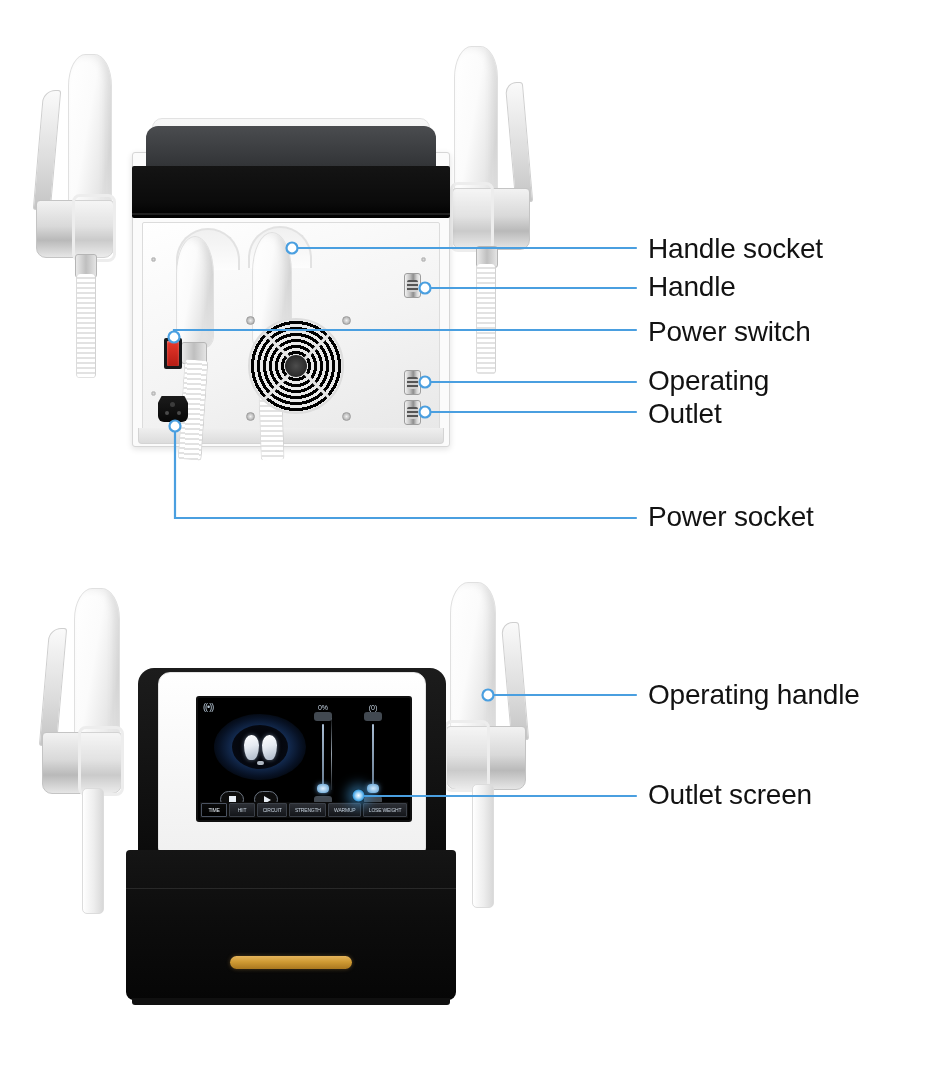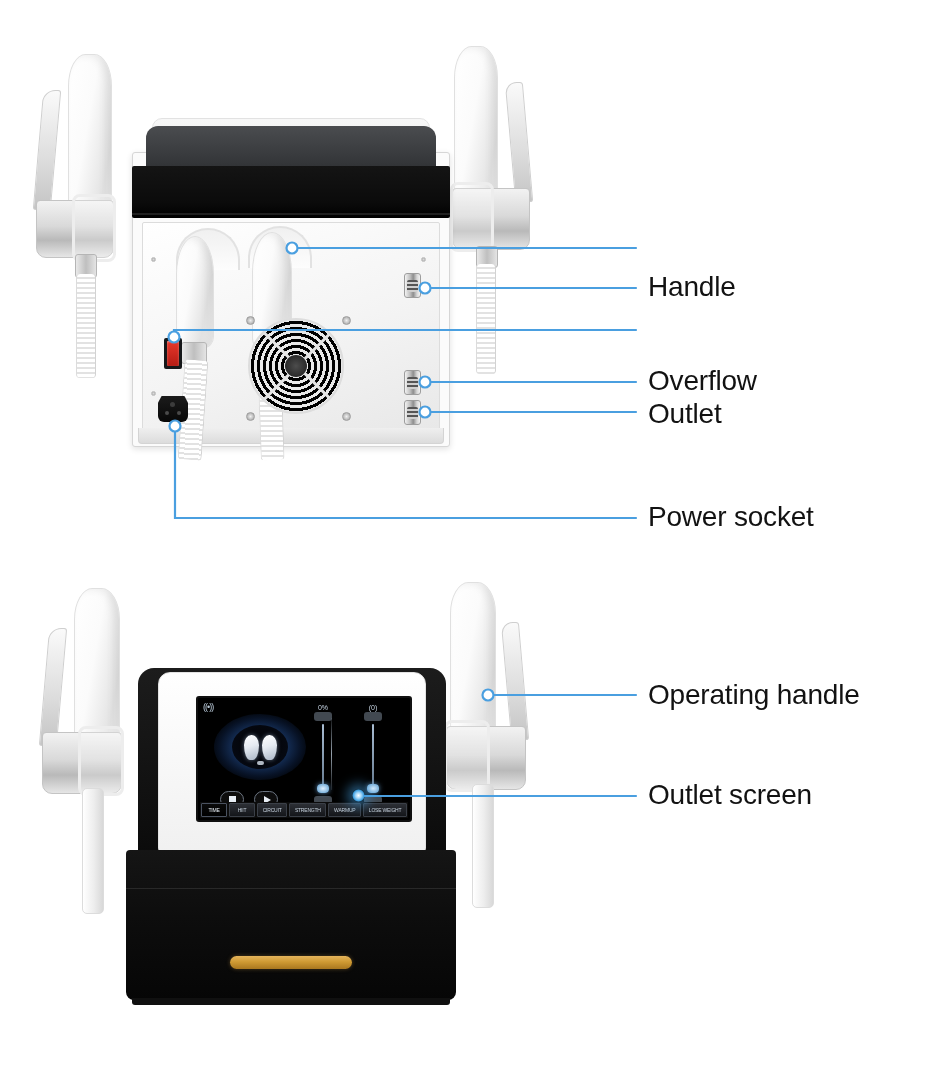--- a/index.html
+++ b/index.html
@@ -605,21 +605,23 @@
       <circle cx="174" cy="337" r="5.5"></circle>
       <circle cx="425" cy="382" r="5.5"></circle>
       <circle cx="425" cy="412" r="5.5"></circle>
       <circle cx="175" cy="426" r="5.5"></circle>
       <circle cx="488" cy="695" r="5.5"></circle>
     </g>
   </svg>
 
   <div class="glow-dot" style="left:352px; top:789px;"></div>
 
+  <div class="callout-label" style="left:648px; top:235px;">Handle socket</div>
   <div class="callout-label" style="left:648px; top:273px;">Handle</div>
-  <div class="callout-label" style="left:648px; top:367px;">Overflow</div>
+  <div class="callout-label" style="left:648px; top:318px;">Power switch</div>
+  <div class="callout-label" style="left:648px; top:367px;">Operating</div>
   <div class="callout-label" style="left:648px; top:400px;">Outlet</div>
   <div class="callout-label" style="left:648px; top:681px;">Operating handle</div>
 
   <div class="callout-label" style="left:648px; top:503px;">Power socket</div>
   <div class="callout-label" style="left:648px; top:781px;">Outlet screen</div>
 
 </div>
 
 </body></html>

